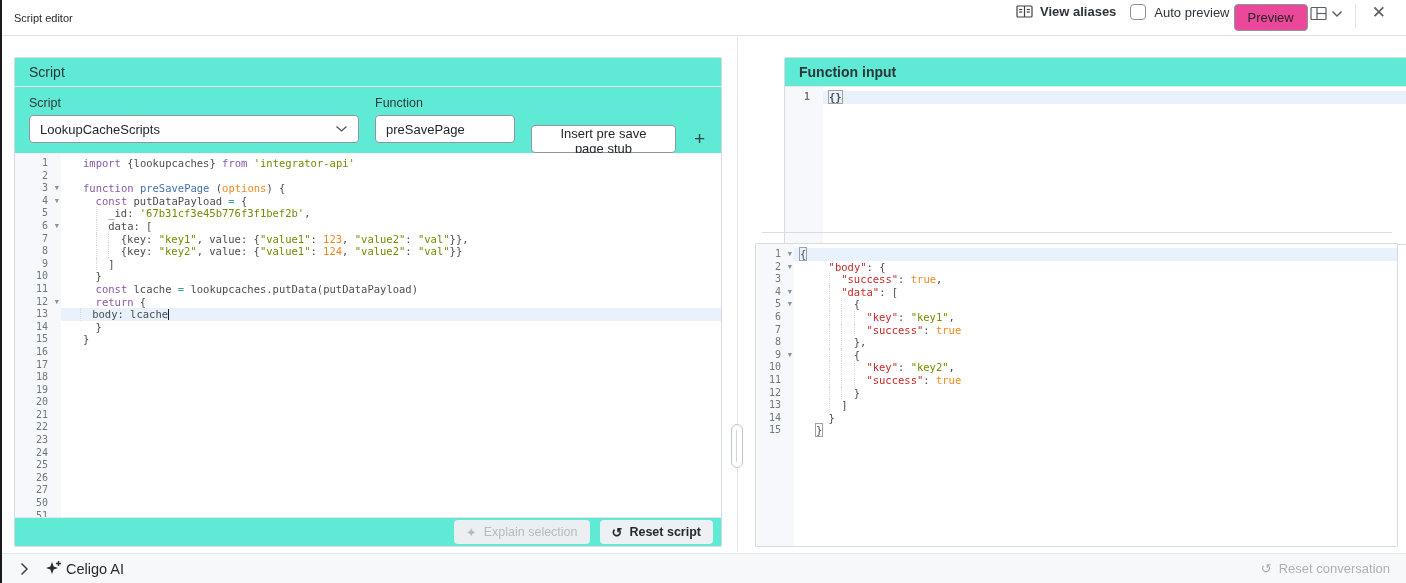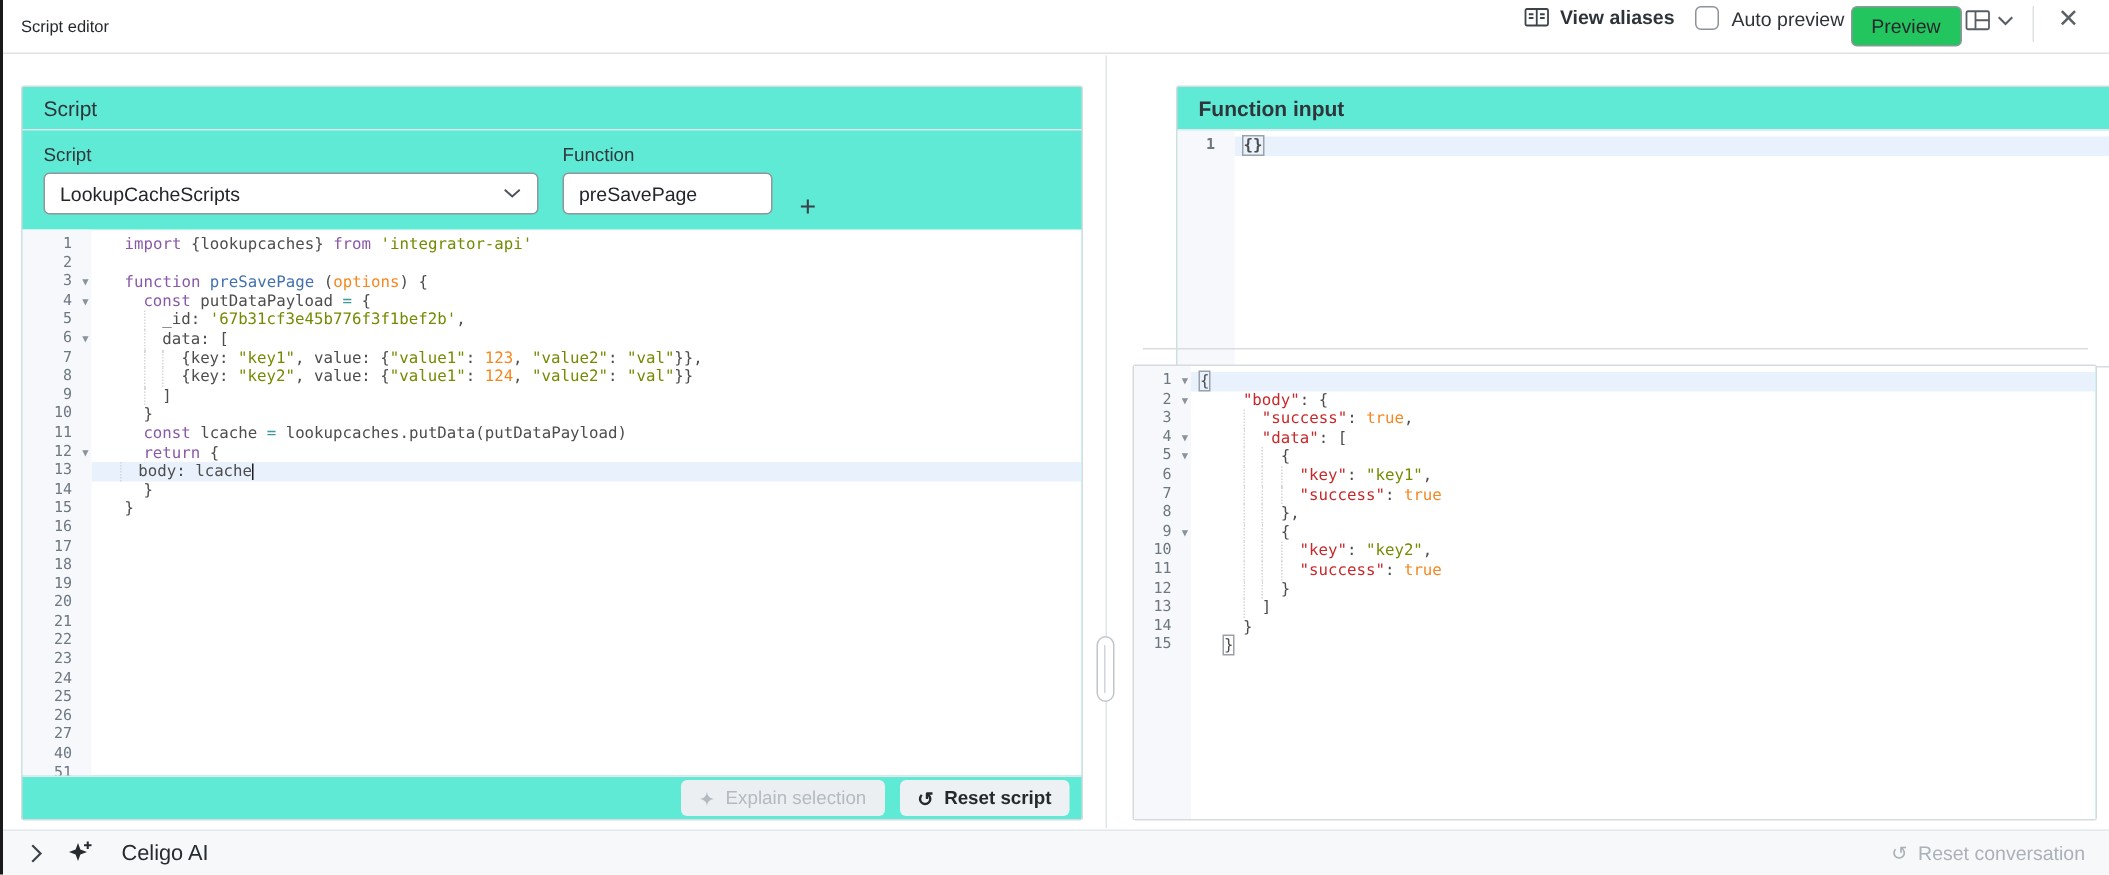--- a/index.html
+++ b/index.html
@@ -6,21 +6,21 @@
   html,body { width:1406px; height:583px; background:#fff; font-family:"Liberation Sans", sans-serif; color:#2b3036; overflow:hidden; }
   .edge { position:absolute; left:0; top:0; width:2px; height:583px; background:#1a1a1a; z-index:50; }
 
   
   .hdr { position:absolute; left:0; top:0; width:1406px; height:36px; background:#fff; border-bottom:1px solid #dfe2e5; display:flex; align-items:center; padding:0 14px; }
   .hdr-title { font-size:11px; font-weight:500; color:#24292e; }
   .hdr-right { margin-left:auto; display:flex; align-items:flex-start; }
   .hdr-link { display:flex; align-items:center; gap:7px; font-size:13px; font-weight:600; color:#2d3339; cursor:pointer; margin-right:14px; }
   .chk-row { display:flex; align-items:center; gap:8px; font-size:13px; color:#2d3339; margin-right:4px; cursor:pointer; }
   .chk { width:16px; height:16px; border:1px solid #8b9299; border-radius:4px; background:#fff; }
-  .btn-outline { background:#22c55e; border:1px solid #8f969d; border-radius:4px; font-size:13px; font-weight:500; color:#23272c; padding:5px 13px; cursor:pointer; font-family:inherit; }
+  .btn-outline { background:#ec4899; border:1px solid #8f969d; border-radius:4px; font-size:13px; font-weight:500; color:#23272c; padding:5px 13px; cursor:pointer; font-family:inherit; }
   .icon-btn { display:flex; align-items:center; gap:4px; cursor:pointer; padding:2px; }
   .vdiv { width:1px; height:24px; background:#dfe2e5; margin:0 10px; }
   .x-btn { font-size:17px; color:#5a6066; cursor:pointer; padding:0 6px; line-height:1; }
 
   
   .panel { position:absolute; background:#5eead4; border:1px solid #d6dbe0; border-radius:2px; }
   .panel-hd { height:29px; display:flex; align-items:center; padding:0 14px; font-size:14px; color:#2f353b; border-bottom:1px solid #e5e8eb; }
   #script-panel { left:14px; top:57px; width:708px; height:490px; display:flex; flex-direction:column; }
   #fi-panel { left:784px; top:57px; width:643px; height:188px; display:flex; flex-direction:column;font-weight:bold; }
   #fo-panel { left:755px; top:243px; width:643px; height:304px; display:flex; flex-direction:column; }
@@ -60,21 +60,21 @@
   
   .script-foot { height:29px; border-top:1px solid #e5e8eb; display:flex; align-items:center; justify-content:flex-end; gap:10px; padding:0 8px; flex:none; }
   .foot-btn { height:24px; border:none; border-radius:4px; display:flex; align-items:center; gap:7px; font-size:12.5px; font-family:inherit; padding:0 12px; }
   .foot-btn.disabled { background:#eceff2; color:#b3bac1; cursor:default; }
   .foot-btn.normal { background:#eef1f3; color:#25292e; font-weight:600; cursor:pointer; }
   .glyph { font-size:13px; line-height:1; }
 
   
   .bottombar { position:absolute; left:0; bottom:0; width:1406px; height:30px; background:#f7f8f9; border-top:1px solid #e5e8ea; display:flex; align-items:center; padding:0 16px 0 20px; }
   .chev-right { color:#3e454c; margin-right:16px; cursor:pointer; display:flex; }
-  .ai-wrap { display:flex; align-items:center; gap:19px;text-align:center; }
+  .ai-wrap { display:flex; align-items:center; gap:4px;text-align:center; }
   .ai-label { font-size:14.5px; font-weight:500; color:#262b30; }
   .reset-conv { margin-left:auto; display:flex; align-items:center; gap:7px; font-size:13px; color:#abb1b8; cursor:default; }
 
   svg { display:block; }
 </style>
 </head>
 <body>
 
 <div class="edge"></div>
 
@@ -129,20 +129,21 @@
           <svg width="13" height="8" viewBox="0 0 13 8" fill="none" stroke="#4c545b" stroke-width="1.3">
               <polyline points="1.5,1.5 6.5,6 11.5,1.5"></polyline>
             </svg>
         </span>
       </div>
     </div>
     <div class="field">
       <span class="field-label">Function</span>
       <div class="text-input">preSavePage</div>
     </div>
+    <button class="stub-btn">Insert pre save page stub</button>
     <div class="plus-btn">+</div>
   </div>
   <div class="editor">
     <div class="gutter">
         <div class="gut-row"><span>1</span></div>
         <div class="gut-row"><span>2</span></div>
         <div class="gut-row"><span>3</span><span class="fold">▼</span></div>
         <div class="gut-row"><span>4</span><span class="fold">▼</span></div>
         <div class="gut-row"><span>5</span></div>
         <div class="gut-row"><span>6</span><span class="fold">▼</span></div>
@@ -160,21 +161,21 @@
         <div class="gut-row"><span>18</span></div>
         <div class="gut-row"><span>19</span></div>
         <div class="gut-row"><span>20</span></div>
         <div class="gut-row"><span>21</span></div>
         <div class="gut-row"><span>22</span></div>
         <div class="gut-row"><span>23</span></div>
         <div class="gut-row"><span>24</span></div>
         <div class="gut-row"><span>25</span></div>
         <div class="gut-row"><span>26</span></div>
         <div class="gut-row"><span>27</span></div>
-        <div class="gut-row"><span>40</span></div>
+        <div class="gut-row"><span>50</span></div>
         <div class="gut-row"><span>51</span></div>
       </div>
     <div class="code"><div class="code-row"><span class="t-k">import </span><span class="t-p">{lookupcaches} </span><span class="t-k">from </span><span class="t-s">'integrator-api'</span></div><div class="code-row"></div><div class="code-row"><span class="t-k">function </span><span class="t-f">preSavePage</span><span class="t-p"> (</span><span class="t-v">options</span><span class="t-p">) {</span></div><div class="code-row"><span class="ind"></span><span class="t-k">const</span><span class="t-p"> putDataPayload </span><span class="t-o">=</span><span class="t-p"> {</span></div><div class="code-row"><span class="ind"></span><span class="ind ig"></span><span class="t-p">_id: </span><span class="t-s">'67b31cf3e45b776f3f1bef2b'</span><span class="t-p">,</span></div><div class="code-row"><span class="ind"></span><span class="ind ig"></span><span class="t-p">data: [</span></div><div class="code-row"><span class="ind"></span><span class="ind ig"></span><span class="ind ig"></span><span class="t-p">{key: </span><span class="t-s">"key1"</span><span class="t-p">, value: {</span><span class="t-s">"value1"</span><span class="t-p">: </span><span class="t-n">123</span><span class="t-p">, </span><span class="t-s">"value2"</span><span class="t-p">: </span><span class="t-s">"val"</span><span class="t-p">}},</span></div><div class="code-row"><span class="ind"></span><span class="ind ig"></span><span class="ind ig"></span><span class="t-p">{key: </span><span class="t-s">"key2"</span><span class="t-p">, value: {</span><span class="t-s">"value1"</span><span class="t-p">: </span><span class="t-n">124</span><span class="t-p">, </span><span class="t-s">"value2"</span><span class="t-p">: </span><span class="t-s">"val"</span><span class="t-p">}}</span></div><div class="code-row"><span class="ind"></span><span class="ind ig"></span><span class="t-p">]</span></div><div class="code-row"><span class="ind"></span><span class="t-p">}</span></div><div class="code-row"><span class="ind"></span><span class="t-k">const</span><span class="t-p"> lcache </span><span class="t-o">=</span><span class="t-p"> lookupcaches.putData(putDataPayload)</span></div><div class="code-row"><span class="ind"></span><span class="t-k">return</span><span class="t-p"> {</span></div><div class="code-row active"><span class="ind"></span><span class="ind ig"></span><span class="t-p">body: lcache</span><span class="caret"></span></div><div class="code-row"><span class="ind"></span><span class="t-p">}</span></div><div class="code-row"><span class="t-p">}</span></div><div class="code-row"></div><div class="code-row"></div><div class="code-row"></div><div class="code-row"></div><div class="code-row"></div><div class="code-row"></div><div class="code-row"></div><div class="code-row"></div><div class="code-row"></div><div class="code-row"></div><div class="code-row"></div><div class="code-row"></div><div class="code-row"></div><div class="code-row"></div></div>
   </div>
   <div class="script-foot">
     <button class="foot-btn disabled">
       <span class="glyph">✦</span>
       <span>Explain selection</span>
     </button>
     <button class="foot-btn normal">

